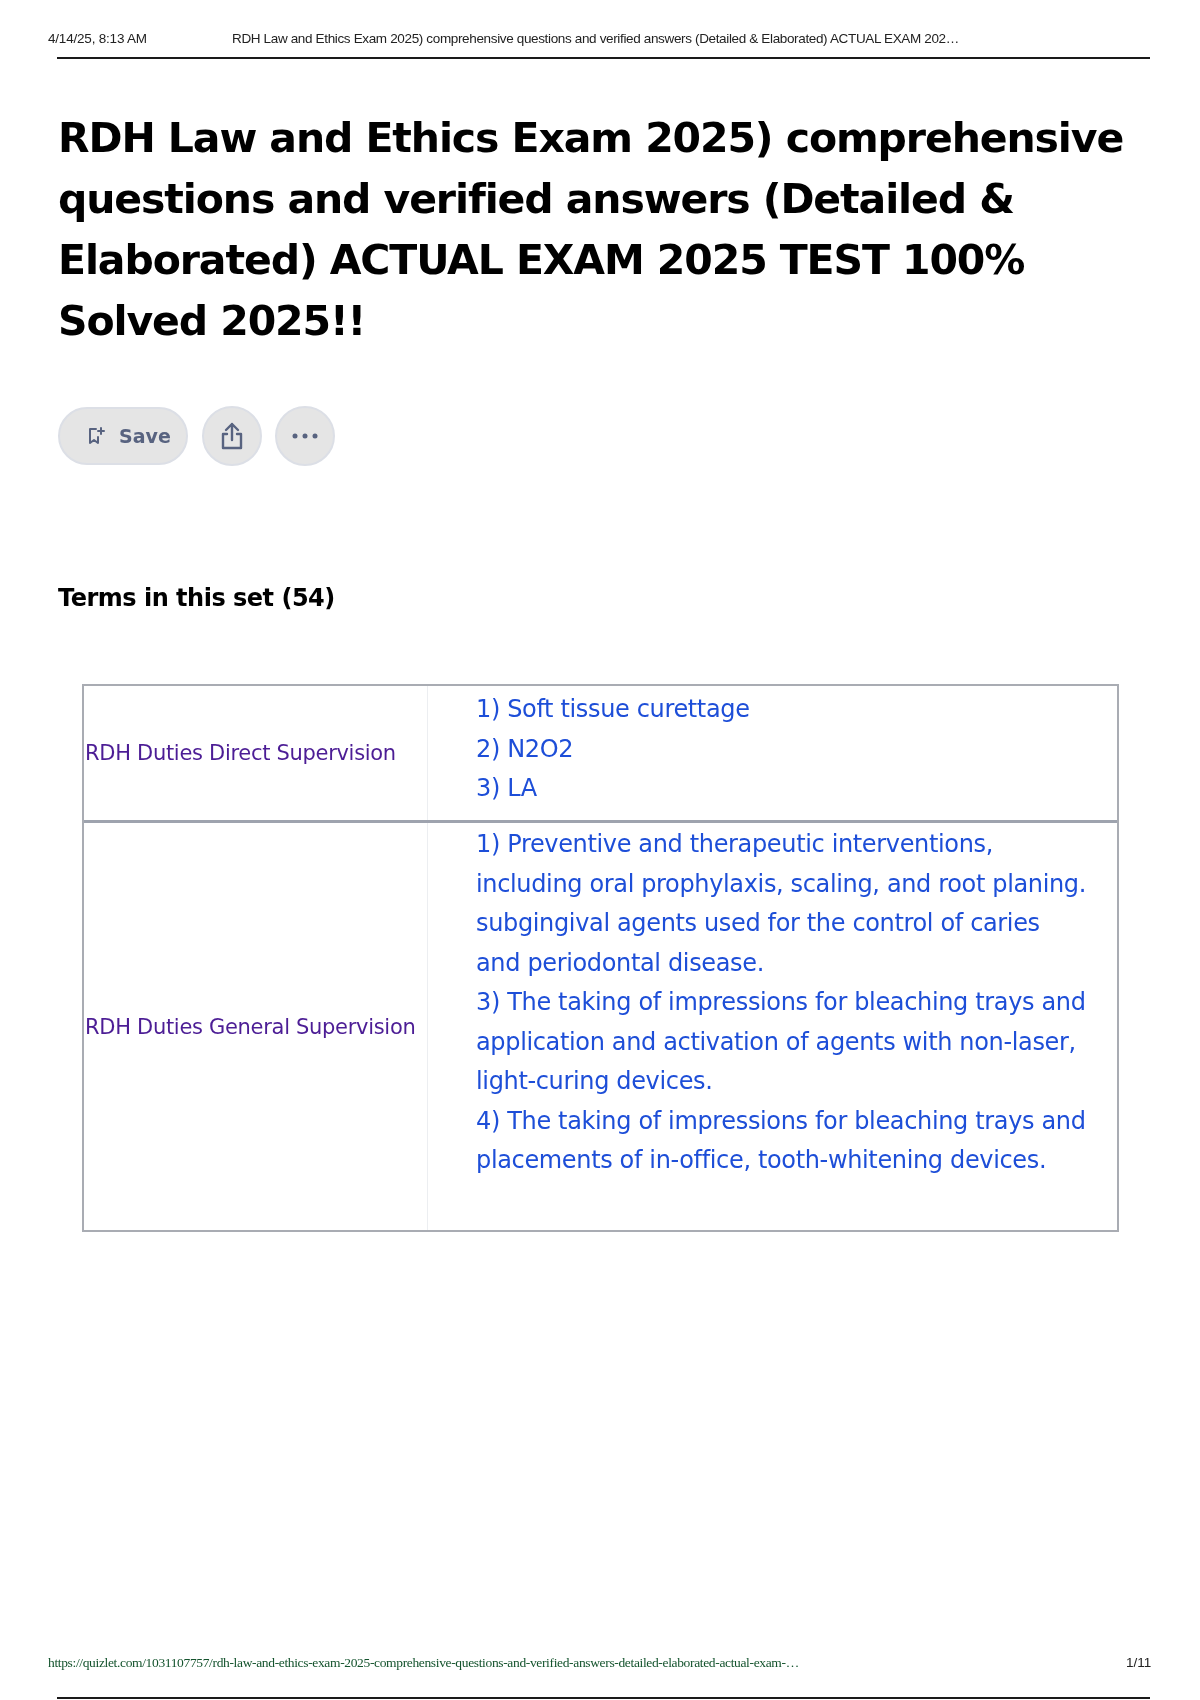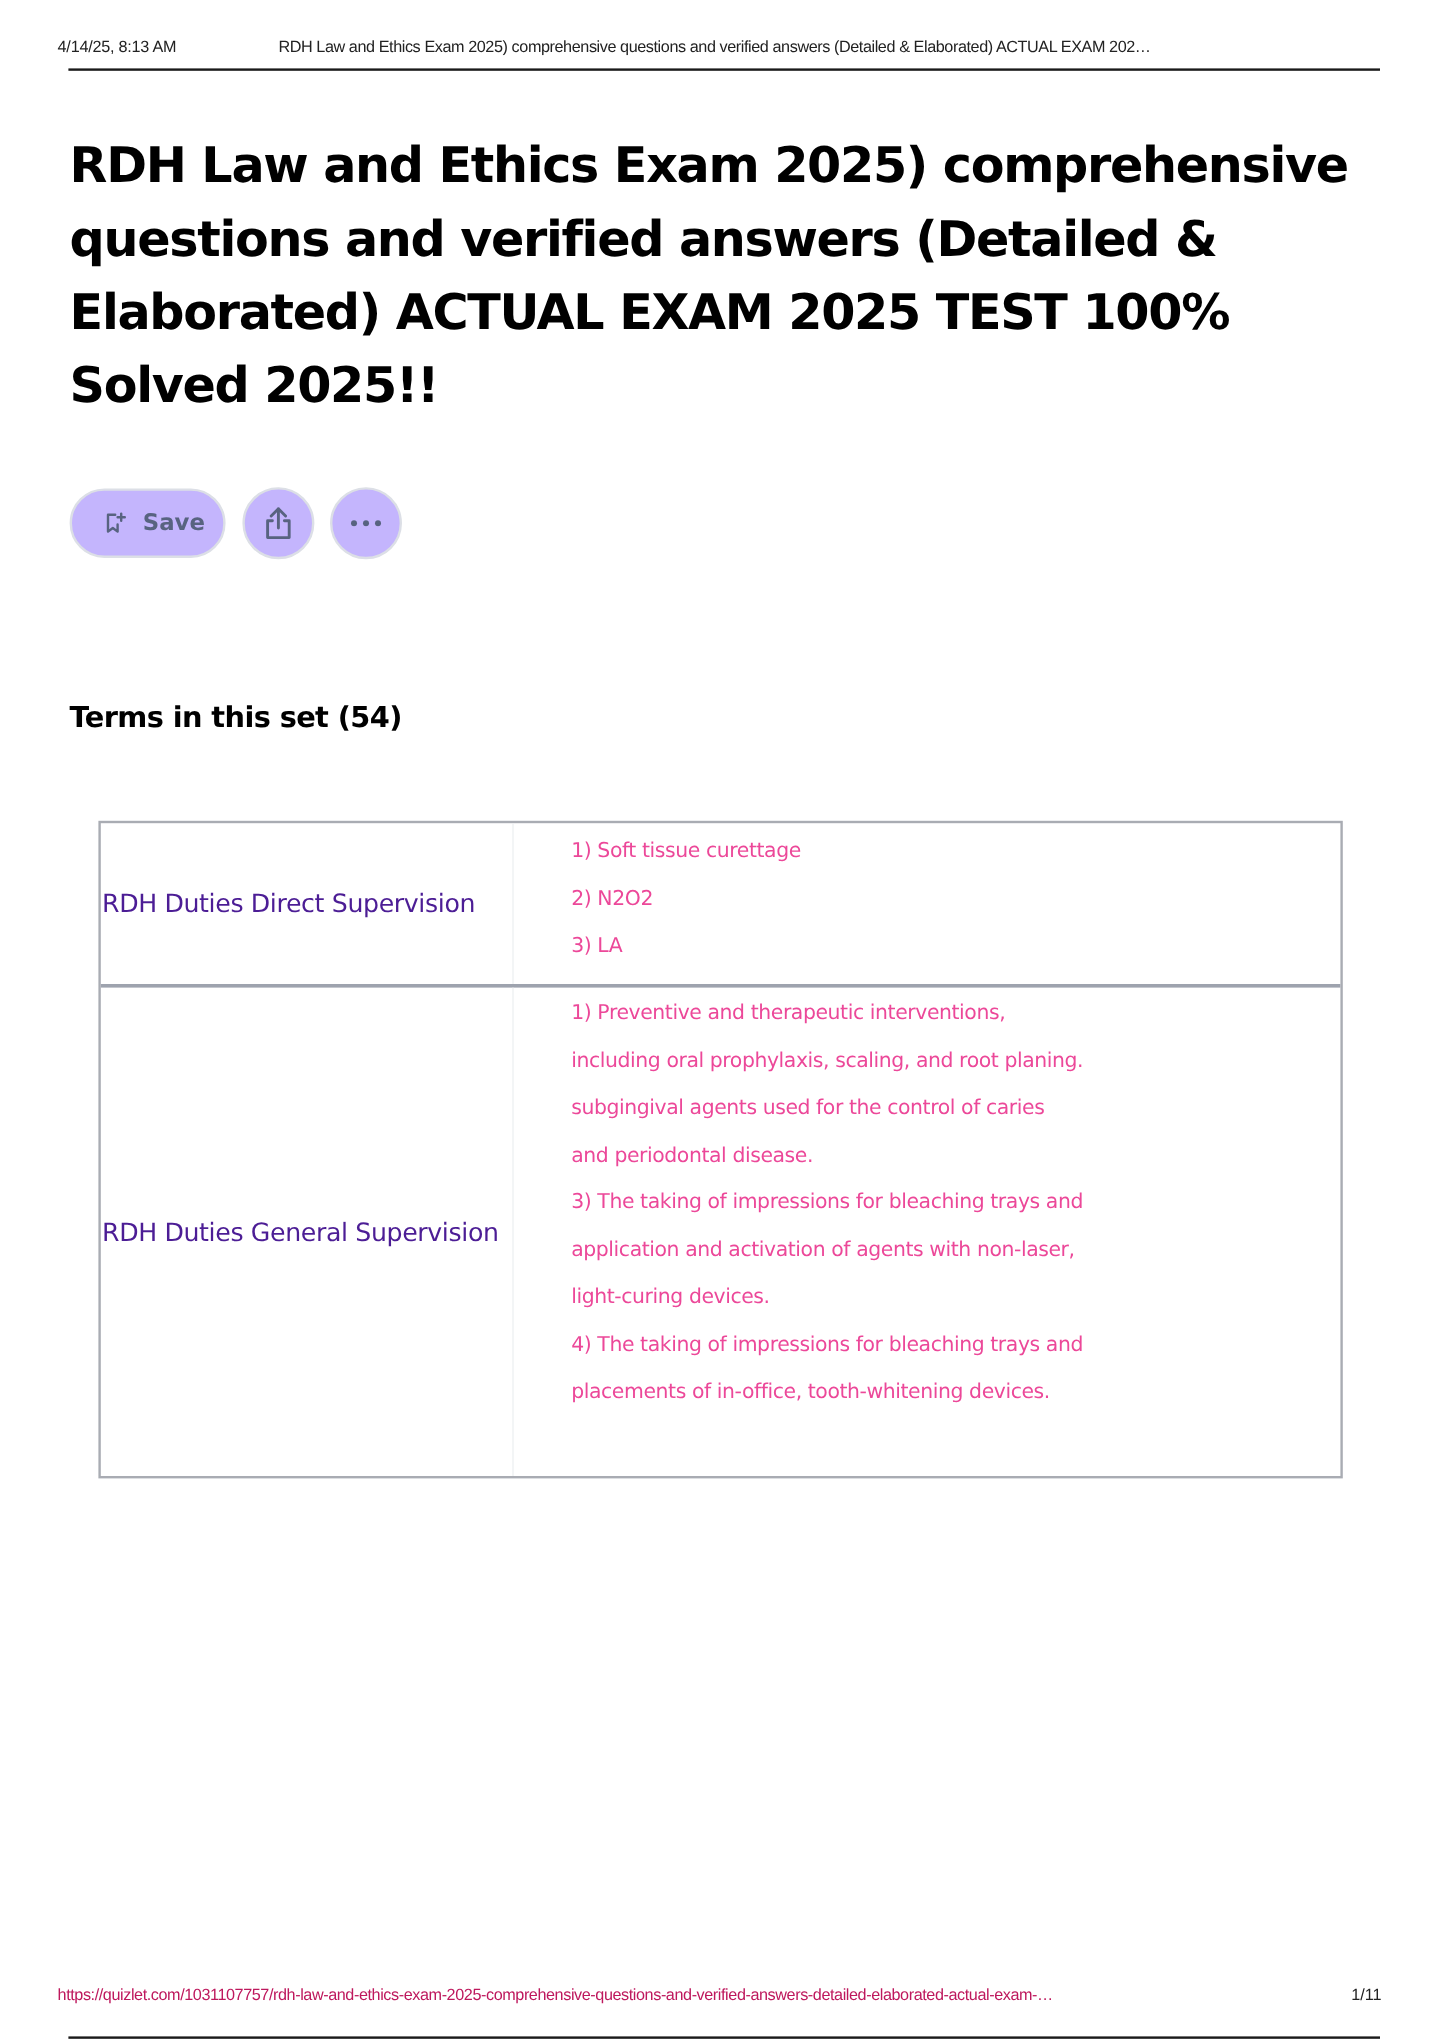--- a/index.html
+++ b/index.html
@@ -6,41 +6,41 @@
     body { width: 1200px; height: 1700px; position: relative; overflow: hidden; font-family: "Liberation Sans", sans-serif; color: #000; }
 
     .print-header { position: absolute; left: 0; top: 0; width: 1200px; height: 60px; padding-left: 21px; }
     .print-date { position: absolute; left: 48px; top: 31px; font-family: "Liberation Sans", sans-serif; font-size: 13.5px; color: #222; letter-spacing: -0.2px; }
     .print-title { position: absolute; left: 232px; top: 31px; width: 920px; font-family: "Liberation Sans", sans-serif; font-size: 13.5px; color: #222; white-space: nowrap; overflow: hidden; letter-spacing: -0.35px; }
     .rule-top { position: absolute; left: 57px; top: 57px; width: 1093px; height: 2px; background: #1a1a1a; }
 
     .page-title { position: absolute; left: 58px; top: 108px; width: 1100px; margin: 0; font-family: "DejaVu Sans", sans-serif; font-weight: bold; font-size: 41px; line-height: 61px; color: #000; letter-spacing: -1.1px; }
 
     .actions { position: absolute; left: 58px; top: 406px; height: 60px; display: flex; align-items: center; }
-    .btn-pill { box-sizing: border-box; height: 58px; border: 2px solid #dcdfe6; border-radius: 29px; display: flex; align-items: center; background: #c4b5fd; cursor: pointer; }
+    .btn-pill { box-sizing: border-box; height: 58px; border: 2px solid #dcdfe6; border-radius: 29px; display: flex; align-items: center; background: #e5e5e5; cursor: pointer; }
     .btn-save { width: 130px; padding-left: 27px; }
     .btn-save .save-label { font-family: "DejaVu Sans", sans-serif; font-weight: bold; font-size: 19px; color: #586380; margin-left: 14px; }
     .btn-circle { width: 60px; height: 60px; border-radius: 50%; justify-content: center; margin-left: 14px; }
     .btn-circle + .btn-circle { margin-left: 13px; }
     .icon svg { display: block; }
 
     .section-heading { position: absolute; left: 58px; top: 584px; margin: 0; font-family: "DejaVu Sans", sans-serif; font-weight: bold; font-size: 24px; color: #000; letter-spacing: -0.5px; }
 
     .terms-table { position: absolute; left: 82px; top: 684px; width: 1037px; border: 2px solid #a9acb3; box-sizing: border-box; }
     .term-row { display: flex; position: relative; }
     .term-row + .term-row { border-top: 3px solid #9ea3ae; }
     .row-1 { height: 134px; }
     .row-2 { height: 407px; }
     .term-cell { width: 344px; display: flex; align-items: center; box-sizing: border-box; padding-left: 1px; border-right: 1px solid #eceef1; font-family: "DejaVu Sans", sans-serif; font-size: 21px; line-height: 40px; color: #4c1d95; letter-spacing: -0.3px; }
-    .def-cell { flex: 1; box-sizing: border-box; padding-left: 48px; font-family: "DejaVu Sans", sans-serif; font-size: 17px; line-height: 39.5px; color: #ec4899; letter-spacing: -0.35px; }
+    .def-cell { flex: 1; box-sizing: border-box; padding-left: 48px; font-family: "DejaVu Sans", sans-serif; font-size: 24px; line-height: 39.5px; color: #1d4ed8; letter-spacing: -0.35px; }
     .row-1 .def-cell { padding-top: 4px; }
     .row-2 .def-cell { padding-top: 2px; }
     .def-line { display: block; white-space: nowrap; }
 
-    .print-footer-url { position: absolute; left: 48px; top: 1655px; width: 1060px; font-family: Liberation Sans, sans-serif; font-size: 13.5px; color: #be185d; white-space: nowrap; overflow: hidden; letter-spacing: -0.35px; }
+    .print-footer-url { position: absolute; left: 48px; top: 1655px; width: 1060px; font-family: Liberation Serif, serif; font-size: 13.5px; color: #14532d; white-space: nowrap; overflow: hidden; letter-spacing: -0.35px; }
     .print-footer-page { position: absolute; left: 1126px; top: 1655px; font-family: "Liberation Sans", sans-serif; font-size: 13.5px; color: #222; }
     .rule-bottom { position: absolute; left: 57px; top: 1697px; width: 1093px; height: 2px; background: #1a1a1a; }
   </style>
 </head>
 <body>
 
 <div class="print-header">
   <span class="print-date">4/14/25, 8:13 AM</span>
   <span class="print-title">RDH Law and Ethics Exam 2025) comprehensive questions and verified answers (Detailed &amp; Elaborated) ACTUAL EXAM 202…</span>
   <div class="rule-top"></div>

